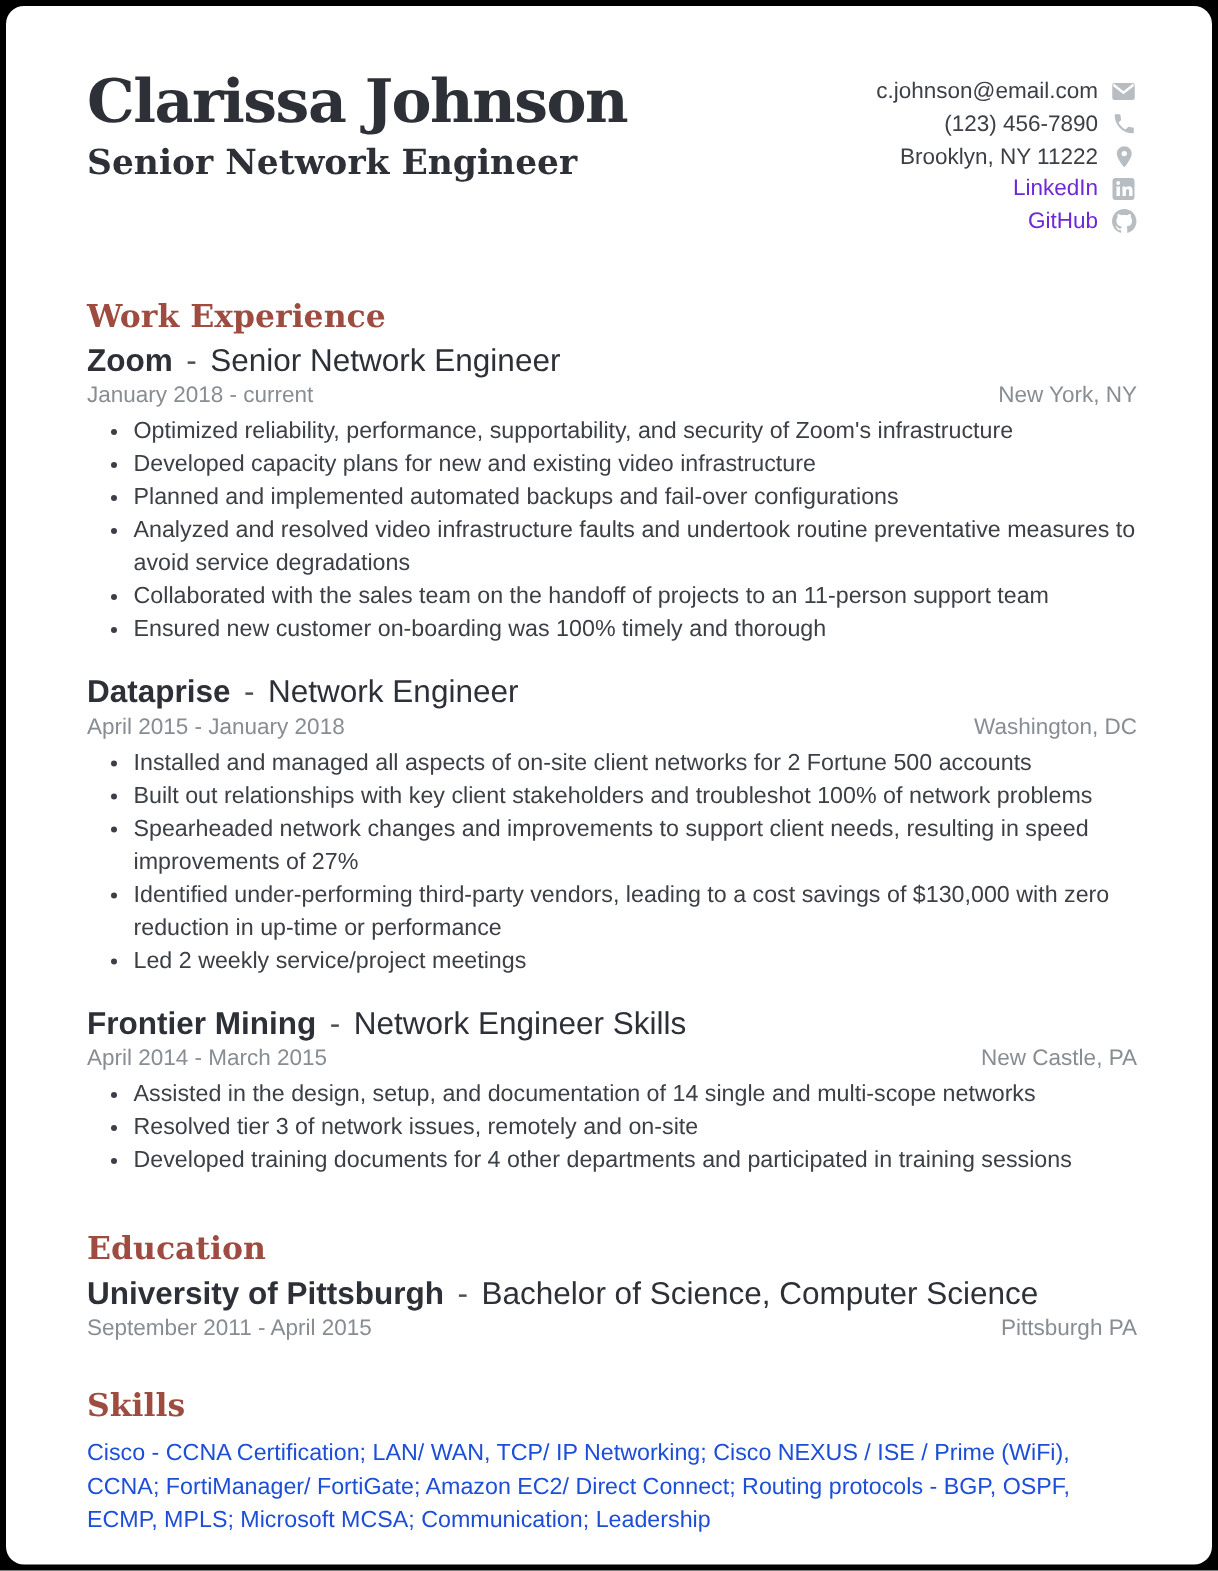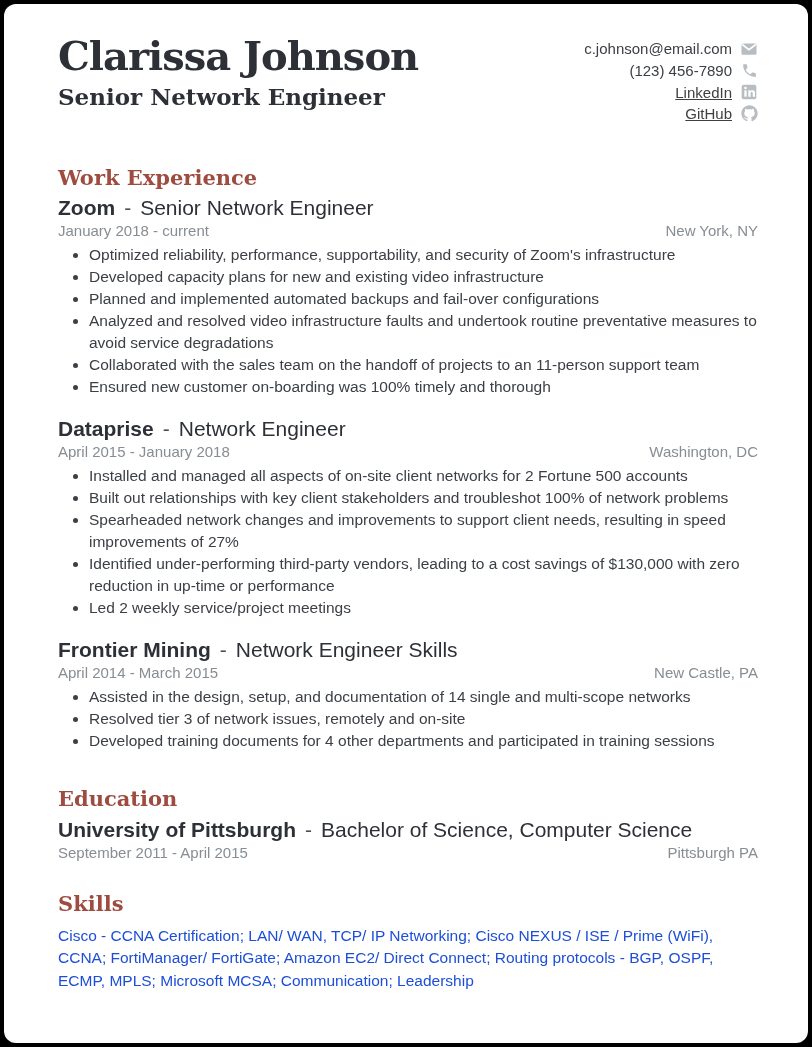--- a/index.html
+++ b/index.html
@@ -7,21 +7,21 @@
   body {
     width: 812px; height: 1047px;
     background: #000;
     position: relative;
     font-family: "Liberation Sans", sans-serif;
   }
   .page {
     position: absolute; inset: 4px;
     background: #ffffff;
     border-radius: 12px;
-    padding: 24px 50px 0 54px;
+    padding: 36px 50px 0 54px;
     overflow: hidden;
   }
 
   
   .header { display: flex; justify-content: space-between; }
   .person-name {
     font-family: "DejaVu Serif", serif;
     font-weight: bold;
     font-size: 40px;
     letter-spacing: -1px;
@@ -35,21 +35,21 @@
     font-size: 23px;
     color: #2d3037;
     margin: 4px 0 0;
   }
   .contact { text-align: left; padding-top: 10px; flex-shrink: 0; }
   .contact-row {
     display: flex; justify-content: flex-end; align-items: center;
     gap: 8px; height: 21.7px;
     font-size: 15px; color: #3c4046;
   }
-  .contact-link { color: #404040; text-decoration: underline; cursor: pointer; }
+  .contact-link { color: #6d28d9; cursor: pointer; }
   .cicon { width: 18px; height: 18px; display: inline-flex; align-items: center; justify-content: center; }
   .cicon svg { display: block; }
 
   
   .section-heading {
     font-family: "DejaVu Serif", serif;
     font-weight: bold;
     font-size: 21px;
     color: #9e4b40;
     margin: 0;
@@ -113,20 +113,29 @@
       </div>
       <div class="contact-row">
         <span>(123) 456-7890</span>
         <span class="cicon">
           <svg width="17" height="17" viewBox="0 0 24 24">
             <path d="M6.62 10.79c1.44 2.83 3.76 5.14 6.59 6.59l2.2-2.2c.27-.27.67-.36 1.02-.24 1.12.37 2.33.57 3.57.57.55 0 1 .45 1 1V20c0 .55-.45 1-1 1-9.39 0-17-7.61-17-17 0-.55.45-1 1-1h3.5c.55 0 1 .45 1 1 0 1.25.2 2.45.57 3.57.11.35.03.74-.25 1.02l-2.2 2.2z" fill="#b8bdc2"></path>
           </svg>
         </span>
       </div>
       <div class="contact-row">
+        <span>Brooklyn, NY 11222</span>
+        <span class="cicon">
+          <svg width="17" height="17" viewBox="0 0 24 24">
+            <path d="M12 2C8.13 2 5 5.13 5 9c0 5.25 7 13 7 13s7-7.75 7-13c0-3.87-3.13-7-7-7z" fill="#b8bdc2"></path>
+            <circle cx="12" cy="9" r="2.5" fill="#ffffff"></circle>
+          </svg>
+        </span>
+      </div>
+      <div class="contact-row">
         <a class="contact-link">LinkedIn</a>
         <span class="cicon">
           <svg width="16" height="16" viewBox="0 0 24 24">
             <rect x="1" y="1" width="22" height="22" rx="3" fill="#b8bdc2"></rect>
             <rect x="5" y="9.5" width="3.4" height="9.5" fill="#ffffff"></rect>
             <circle cx="6.7" cy="6" r="1.9" fill="#ffffff"></circle>
             <path d="M11 9.5h3.2v1.4c.5-.9 1.7-1.7 3.3-1.7 2.6 0 3.5 1.6 3.5 4.3V19h-3.4v-4.8c0-1.3-.4-2.2-1.5-2.2-1.2 0-1.7.9-1.7 2.2V19H11V9.5z" fill="#ffffff"></path>
           </svg>
         </span>
       </div>

